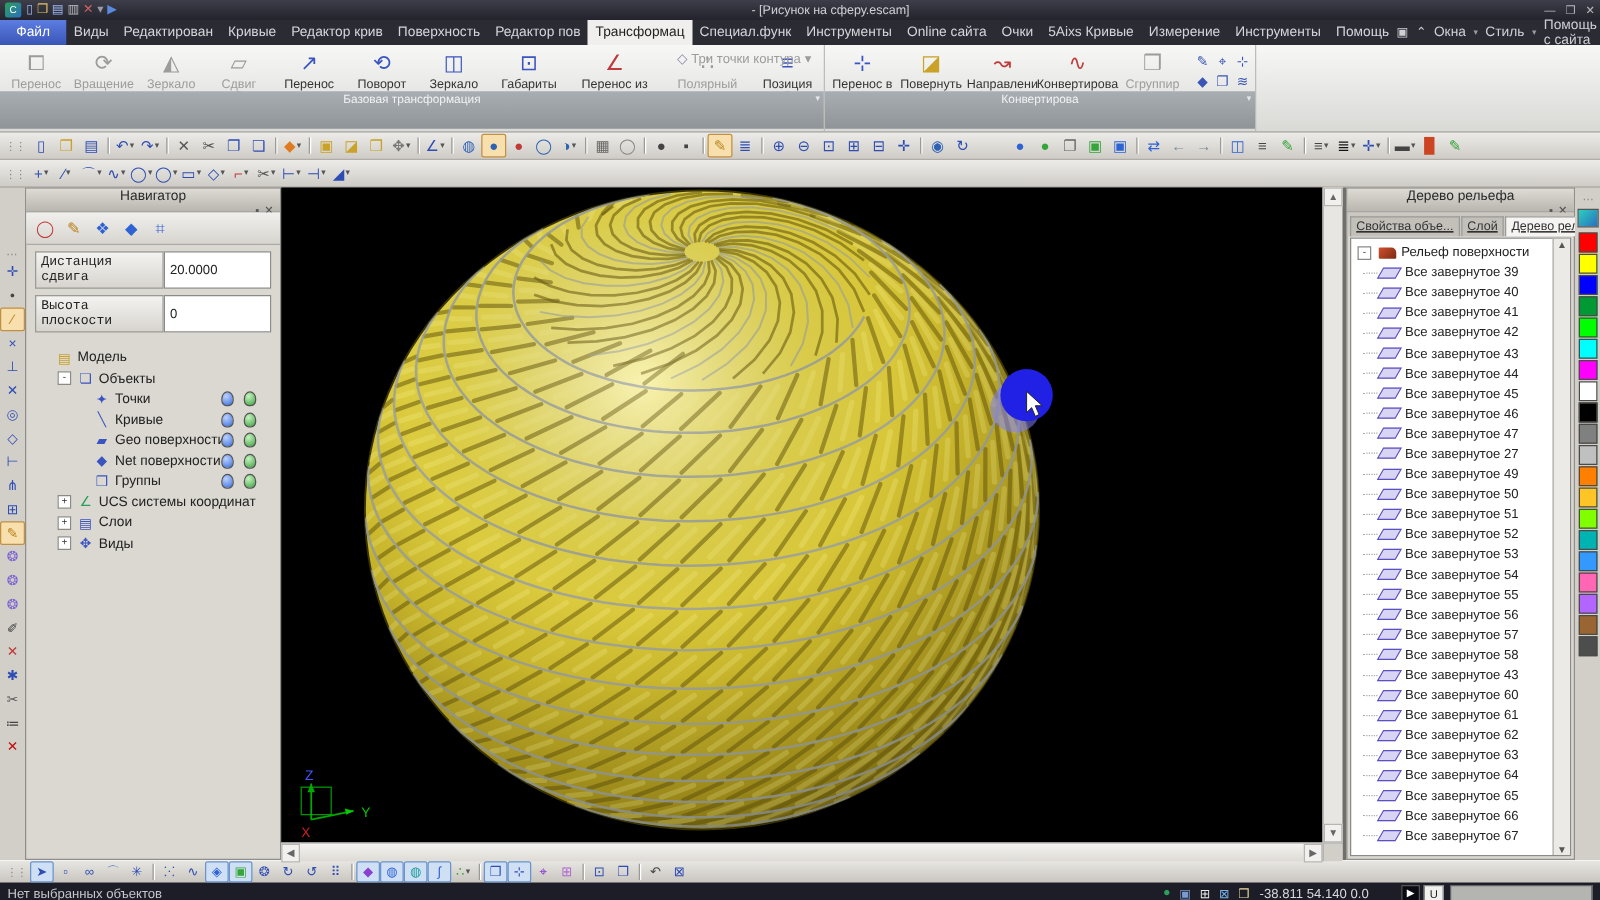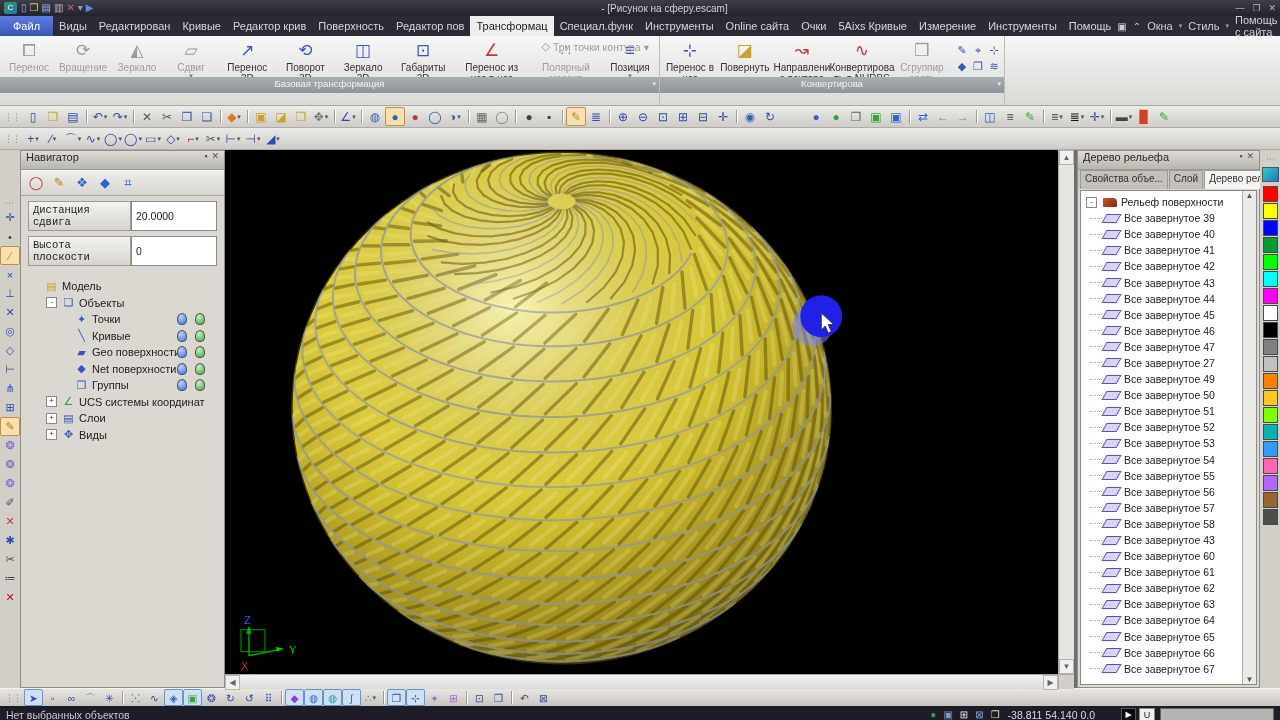--- a/index.html
+++ b/index.html
@@ -21,21 +21,21 @@
   .menu-item.file{background:linear-gradient(#5d7de2,#3a55b6);color:#fff;padding:0 13px;}
   .menu-item.active{background:#f0efed;color:#222;}
   .menubar-right{margin-left:auto;display:flex;align-items:center;gap:6px;padding-right:6px;color:#cfcfd4;}
   .menubar-right .mi{font-size:10px;}
   .menubar-right .caret{font-size:7px;color:#9a9aa4;}
 
   
   .ribbon{height:69px;background:linear-gradient(#f7f7f6,#d9d9d6);display:flex;border-bottom:1px solid #a8a8a4;position:relative;}
   .rgroup{position:relative;height:69px;box-sizing:border-box;border-right:1px solid #bcbcb8;}
   .rgroup .rbtns{display:flex;align-items:flex-start;padding:2px 2px 0 2px;height:53px;}
-  .glabel{position:absolute;bottom:12px;left:0;right:0;height:16px;background:linear-gradient(#a9aeb3,#8f9499);color:#f2f2f2;font-size:9.5px;text-align:center;line-height:13px;}
+  .glabel{position:absolute;bottom:2px;left:0;right:0;height:30px;background:linear-gradient(#a9aeb3,#8f9499);color:#f2f2f2;font-size:9.5px;text-align:center;line-height:13px;}
   .glabel .gexp{position:absolute;right:3px;top:0;font-size:7px;color:#e8e8e8;}
   .rbtn{display:inline-flex;flex-direction:column;align-items:center;padding:2px 3px 0 3px;min-width:48px;}
   .rbtn .ricon{font-size:17px;height:22px;line-height:22px;}
   .rbtn .rlabel{font-size:10px;line-height:11px;text-align:center;color:#333;max-width:72px;}
   .rbtn.dis .rlabel{color:#9c9c9c;}
   .rbtn .rdd{font-size:7px;color:#777;line-height:6px;}
   .rextra{position:absolute;top:4px;right:10px;font-size:10.5px;color:#9c9c9c;display:flex;align-items:center;gap:3px;}
   .rextra .ricon{font-size:11px;color:#8a8aa8;}
   .rmini{display:grid;grid-template-columns:16px 16px 16px;grid-auto-rows:16px;margin-top:4px;margin-left:2px;}
   .rmini span{font-size:11px;text-align:center;line-height:16px;color:#3a55b6;}
@@ -52,21 +52,21 @@
   .dd{font-size:7px;color:#555;margin-left:1px;}
 
   
   .main{display:flex;height:538px;background:#6f6f6c;}
   .lefttools{width:20px;background:#d2cfc9;display:flex;flex-direction:column;align-items:center;padding-top:48px;box-sizing:border-box;}
   .ltbtn{width:18px;height:17px;display:flex;align-items:center;justify-content:center;font-size:11px;border:1px solid transparent;border-radius:2px;}
   .ltbtn.sel{background:#f7dfae;border-color:#c29040;}
 
   
   .navigator{width:205px;background:#dbd8d2;border:1px solid #8e8e8a;box-sizing:border-box;display:flex;flex-direction:column;}
-  .ptitle{height:18px;background:linear-gradient(#dedbd5,#b9b6b0);display:flex;align-items:flex-start;font-size:11px;color:#2a2a2a;padding:0 5px;border-bottom:1px solid #9a9a96;}
+  .ptitle{height:18px;background:linear-gradient(#dedbd5,#b9b6b0);display:flex;align-items:center;font-size:11px;color:#2a2a2a;padding:0 5px;border-bottom:1px solid #9a9a96;flex-direction:column;}
   .ptitle .pctrl{margin-left:auto;display:flex;gap:4px;color:#555;font-size:9px;}
   .navtools{height:25px;display:flex;align-items:center;gap:3px;padding:0 5px;background:linear-gradient(#f0efec,#d8d5cf);border-bottom:1px solid #aaa;}
   .navtools .tbbtn{font-size:13px;}
   .navfield{display:flex;margin:5px 7px 0 7px;}
   .navfield .flabel{flex:0 0 103px;background:linear-gradient(#f4f3f1,#d7d4ce);border:1px solid #9a9a96;font-size:10.5px;padding:2px 4px;color:#222;box-sizing:border-box;font-family:Liberation Mono, monospace;}
   .navfield .fvalue{flex:1;border:1px solid #8a8a86;font-size:10.5px;padding:2px 4px;background:#fff;color:#222;font-family:"Liberation Sans",sans-serif;min-width:0;}
   .navtree{margin-top:12px;padding-left:10px;font-size:11px;color:#222;flex:1;position:relative;}
   .navrow{height:16.5px;display:flex;align-items:center;position:relative;}
   .exp{width:9px;height:9px;border:1px solid #8a8a86;background:#fff;font-size:8px;line-height:7px;text-align:center;margin-right:4px;color:#333;flex:0 0 9px;}
   .noexp{width:13px;flex:0 0 13px;}
@@ -82,21 +82,21 @@
   #scene{width:834px;height:524px;background:#000;display:block;}
   .vscroll{width:15px;background:#e8e6e2;border-left:1px solid #aaa;display:flex;flex-direction:column;align-items:center;justify-content:space-between;font-size:8px;color:#666;}
   .vscroll .sarrow,.hscroll .sarrow{background:#f1f0ee;border:1px solid #b8b5b0;width:13px;height:13px;display:flex;align-items:center;justify-content:center;}
   .hscroll{height:14px;display:flex;background:#e8e6e2;border-top:1px solid #aaa;font-size:8px;color:#666;}
   .hscroll .track{flex:1;background:linear-gradient(#f4f3f1,#dedbd5);}
   .hscroll .corner{width:15px;background:#d2cfc9;border-left:1px solid #aaa;}
 
   
   .rgap{width:3px;}
   .rightpanel{width:183px;background:#dbd8d2;border:1px solid #8e8e8a;box-sizing:border-box;display:flex;flex-direction:column;}
-  .rtabs{display:flex;height:19px;font-size:10px;background:#cbc8c2;padding:0 2px;gap:1px;}
+  .rtabs{display:flex;height:19px;font-size:10px;background:#cbc8c2;align-items:flex-end;padding:0 2px;gap:1px;text-decoration:underline;}
   .rtab{padding:2px 4px 2px 4px;border:1px solid #9a9a96;border-bottom:none;background:#c3c0ba;color:#333;white-space:nowrap;}
   .rtab.active{background:#f5f4f2;}
   .rtreewrap{flex:1;display:flex;margin:1px 2px 2px 2px;border:1px solid #8a8a86;background:#fff;min-height:0;}
   .rtree{flex:1;padding:3px 0 0 5px;font-size:10.5px;color:#222;overflow:hidden;}
   .rrow{height:16.1px;display:flex;align-items:center;white-space:nowrap;}
   .rrow .connector{width:12px;border-bottom:1px dotted #aaa;height:0;margin-left:4px;flex:0 0 12px;}
   .sicon{width:13px;height:7px;transform:skewX(-30deg);background:#d8d4f4;border:1px solid #5a50c0;margin:0 5px 0 2px;flex:0 0 13px;}
   .ricon-root{width:14px;height:9px;background:linear-gradient(135deg,#d05030,#7a2a10);border-radius:1px 4px 1px 1px;margin:0 4px 0 2px;flex:0 0 14px;}
   .rtreescroll{width:13px;background:#eceae6;border-left:1px solid #b0ada8;display:flex;flex-direction:column;justify-content:space-between;align-items:center;font-size:8px;color:#555;}
 

